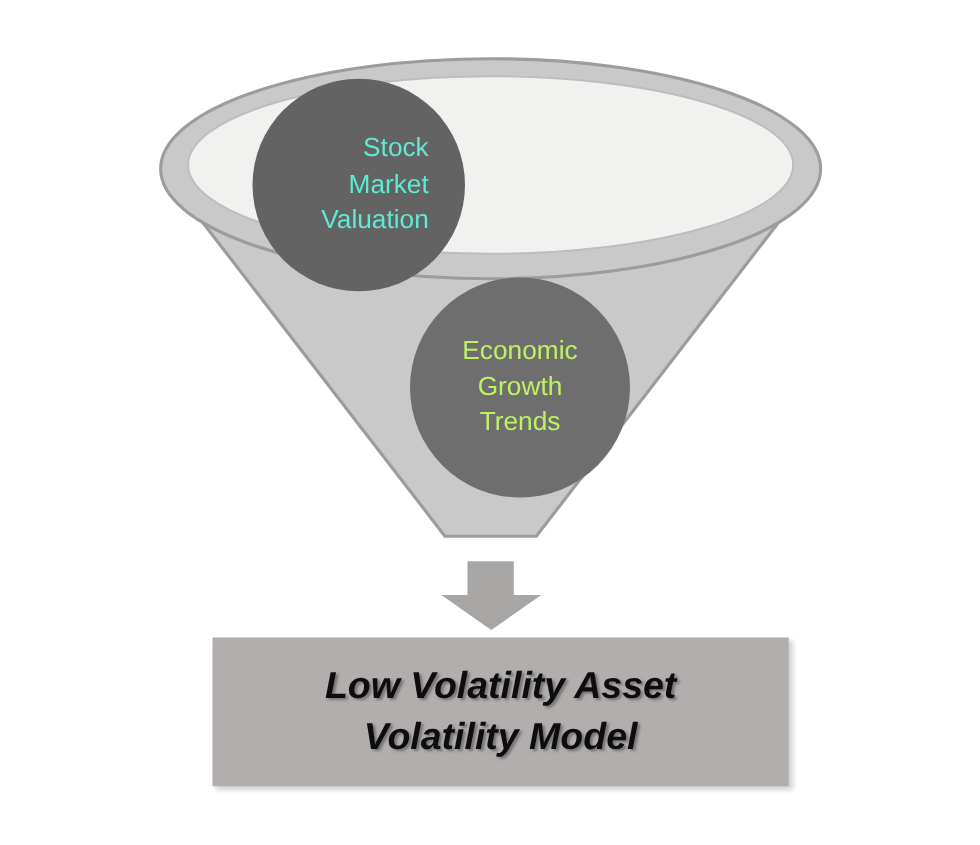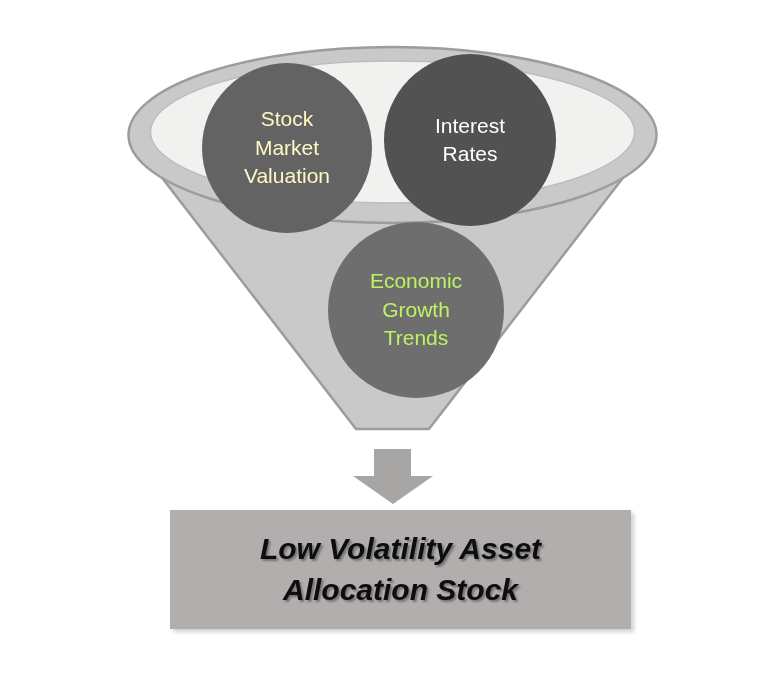--- a/index.html
+++ b/index.html
@@ -69,28 +69,25 @@
 <div class="canvas">
 
   <svg class="funnel-svg" width="784" height="676" viewBox="0 0 784 676">
     <path stroke-width="2.5" stroke-linejoin="round" d="M 129 135 L 356 429 L 429 429 L 656 135 A 264 88 0 0 1 129 135 Z" fill="#c9c9c9" stroke="#9c9c9c"></path>
     <ellipse cx="392.5" cy="135" rx="264" ry="88" stroke-width="2.5" fill="#c9c9c9" stroke="#9c9c9c"></ellipse>
     <ellipse cx="392.5" cy="132" rx="242" ry="71" stroke-width="1.5" fill="#f1f1ef" stroke="#bdbdbd"></ellipse>
     <polygon points="374,449 411,449 411,476 433,476 393,504 353,476 374,476" fill="#a8a5a5"></polygon>
   </svg>
 
   <div class="circle circle-1" style="background-color: rgb(99, 99, 99);">
-    <span class="circle-label" style="color: #fef9c3;">Stock Market Valuation</span>
+    <span class="circle-label" style="color: #5eead4; text-align: right;">Stock Market Valuation</span>
   </div>
 
-  <div class="circle circle-2" style="background-color: rgb(82, 82, 82);">
-    <span class="circle-label" style="color: rgb(255, 255, 255);">Interest Rates</span>
-  </div>
 
   <div class="circle circle-3" style="background-color: rgb(110, 110, 110);">
     <span class="circle-label" style="color: #bef264;">Economic Growth Trends</span>
   </div>
 
   <div class="output-box" style="background-color: rgb(179, 174, 174);">
-    <div class="output-label" style="color: rgb(13, 13, 13);">Low Volatility Asset Allocation Stock</div>
+    <div class="output-label" style="color: rgb(13, 13, 13);">Low Volatility Asset Volatility Model</div>
   </div>
 
 </div>
 
 </body></html>

